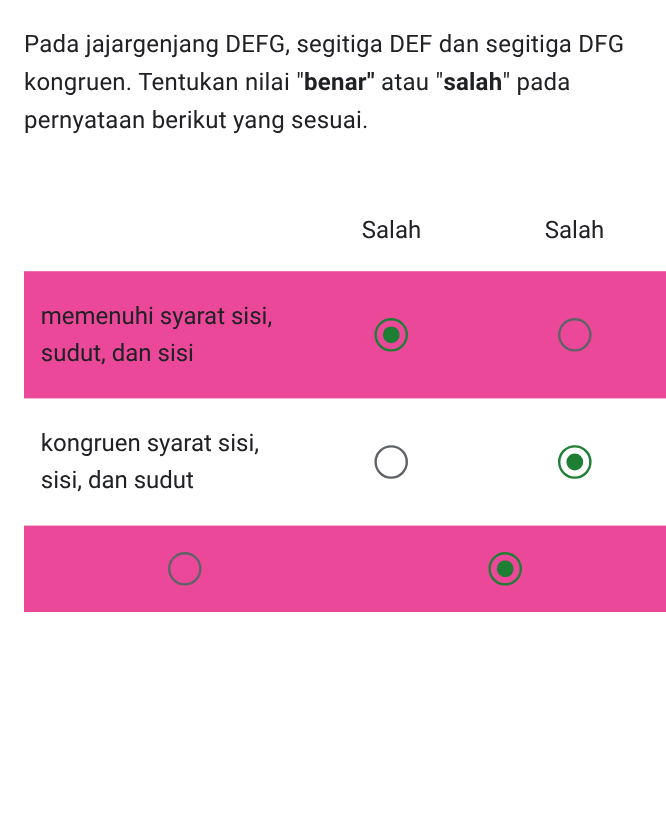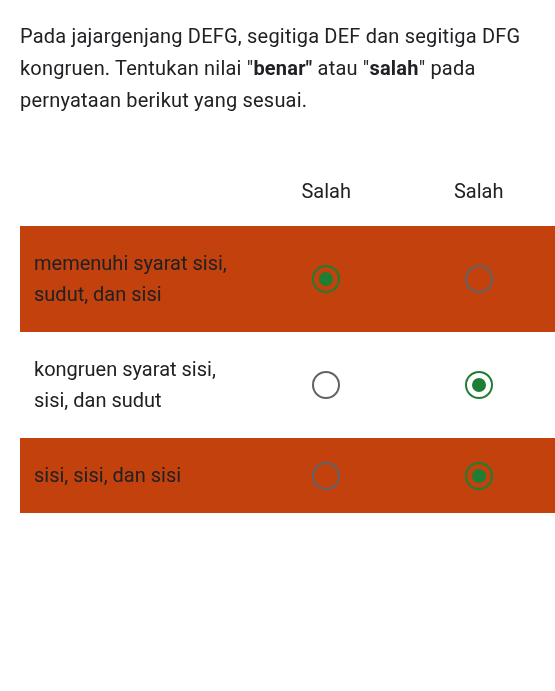--- a/index.html
+++ b/index.html
@@ -34,21 +34,21 @@
     align-items: center;
     min-height: 70px;
   }
   .header-row {
     padding: 12px 0;
   }
   .data-row {
     padding: 22px 0;
   }
   .data-row.striped {
-    background: #c2410c;
+    background: #ec4899;
   }
   .label-cell {
     width: 230px;
     padding-left: 14px;
     line-height: 1.55;
     flex-shrink: 0;
   }
   .option-cell {
     flex: 1;
     display: flex;
@@ -118,21 +118,20 @@
         <div class="radio"></div>
       </div>
       <div class="option-cell">
         <div class="radio selected">
             <div class="dot"></div>
           </div>
       </div>
     </div>
 
     <div class="row data-row striped">
-      <div class="label-cell">sisi, sisi, dan sisi</div>
       <div class="option-cell">
         <div class="radio"></div>
       </div>
       <div class="option-cell">
         <div class="radio selected">
             <div class="dot"></div>
           </div>
       </div>
     </div>
 

